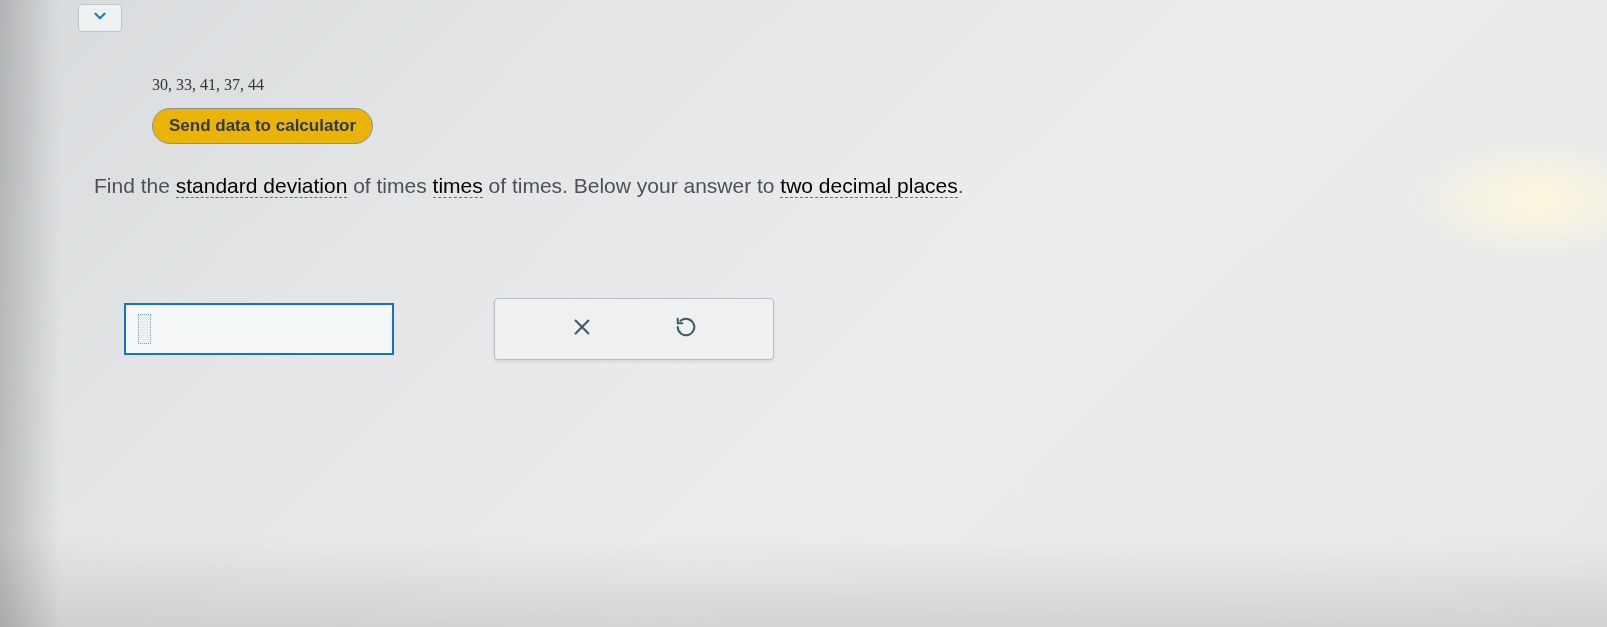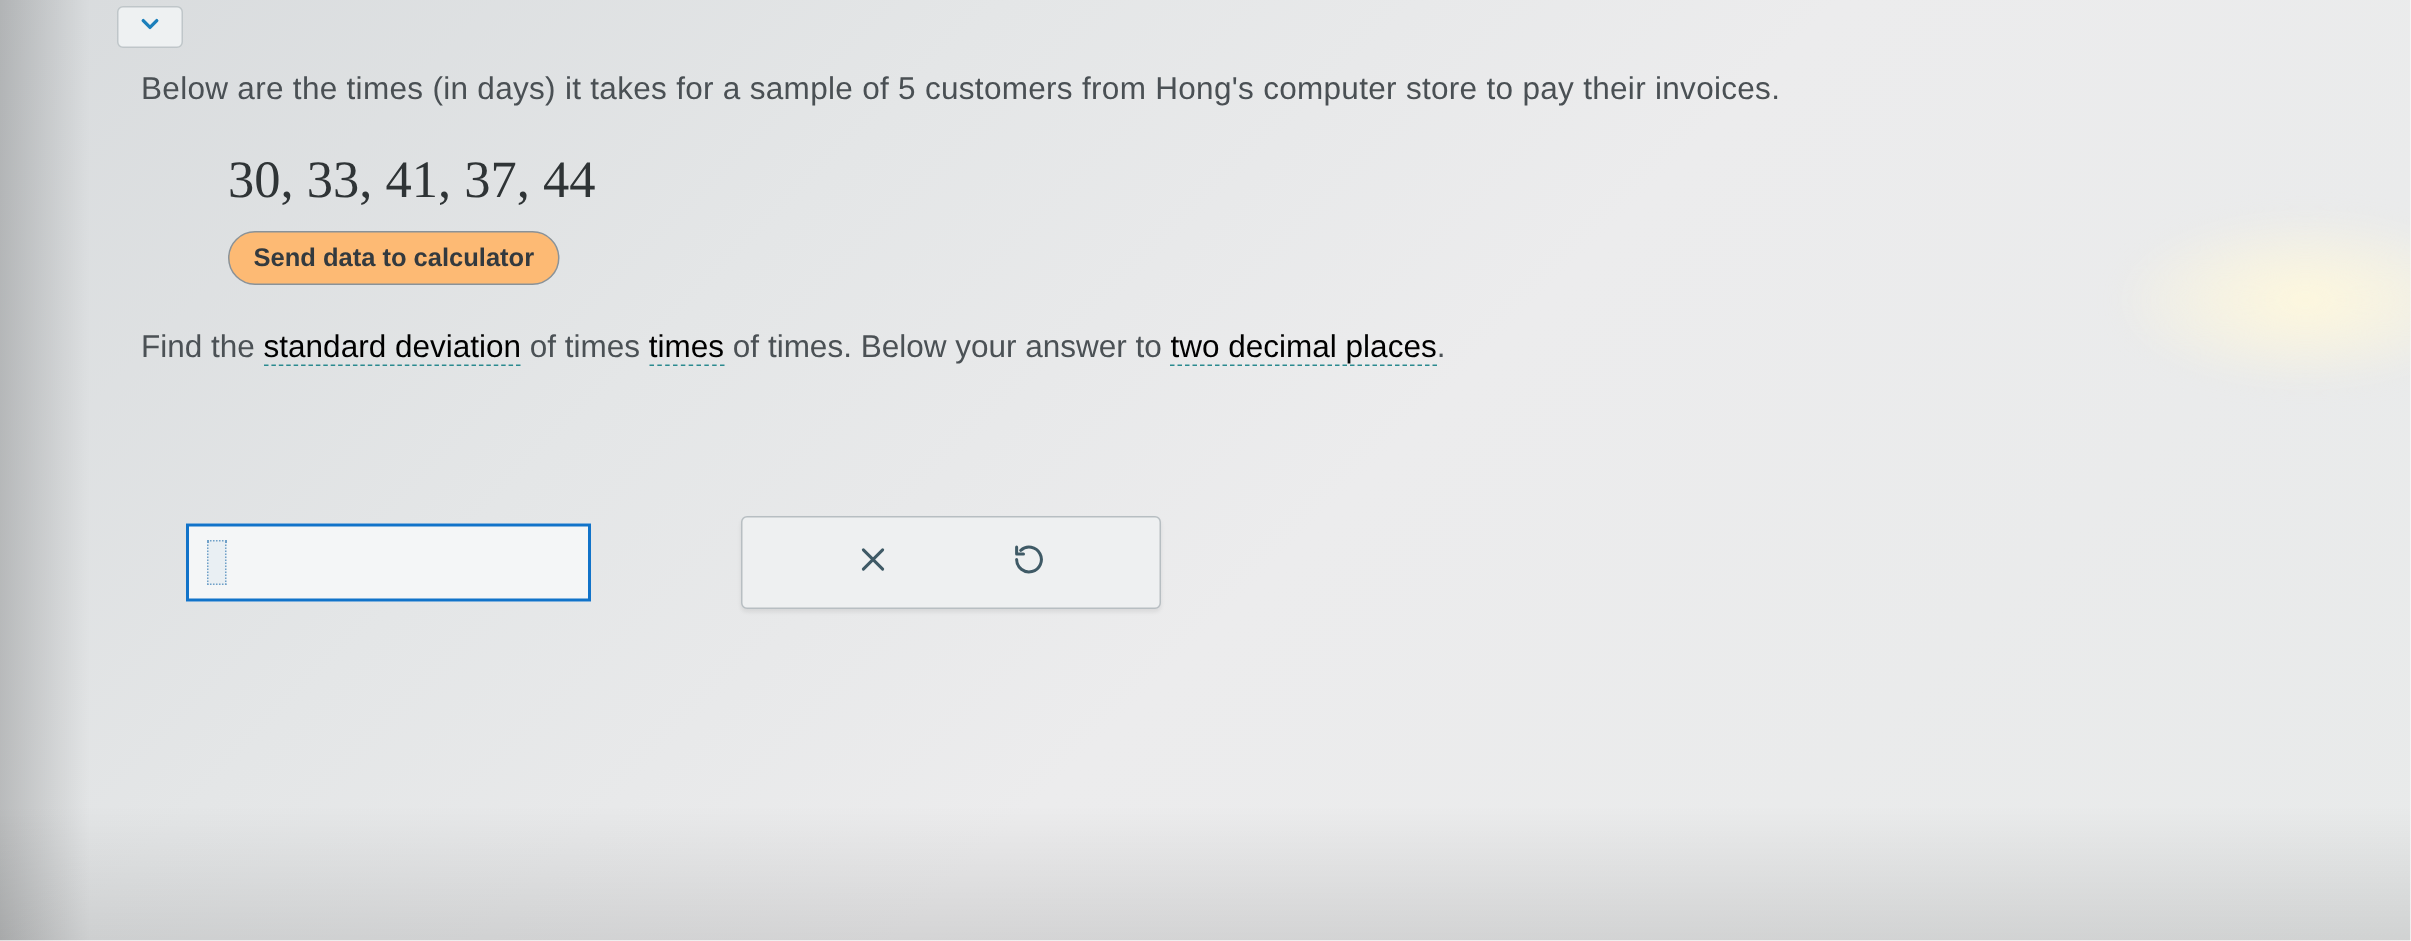--- a/index.html
+++ b/index.html
@@ -28,27 +28,27 @@
   }
   .content {
     position: absolute; left: 94px; top: 48px; right: 60px;
   }
   .intro {
     font-size: 21px; color: #4a5054; letter-spacing: 0.2px;
   }
   .data-block { margin: 28px 0 18px 58px; }
   .data-values {
     font-family: "Times New Roman", Times, serif;
-    font-size: 35px; color: #2f3436;
+    font-size: 16px; color: #2f3436;
   }
   .send-btn {
     display: inline-block; margin-top: 14px;
     padding: 7px 16px;
     border: 1.5px solid #8a9298; border-radius: 22px;
-    background: #fdba74; color: #333a3f;
+    background: #eab308; color: #333a3f;
     font-size: 17px; font-weight: 600; cursor: pointer;
   }
   .instruction {
     margin-top: 30px;
     font-size: 21px; color: #4b5155;
   }
   .term {
     color: #000000;
     border-bottom: 1px dashed #2a8a8f;
     cursor: pointer;
@@ -101,21 +101,20 @@
 
 <div class="collapse-btn">
   <span>
     <svg width="18" height="18" viewBox="0 0 24 24" fill="none" stroke="#1b7fbb" stroke-width="3" stroke-linecap="round" stroke-linejoin="round">
         <polyline points="6 9 12 15 18 9"></polyline>
       </svg>
   </span>
 </div>
 
 <div class="content">
-  <p class="intro">Below are the times (in days) it takes for a sample of 5 customers from Hong's computer store to pay their invoices.</p>
 
   <div class="data-block">
     <div class="data-values">30, 33, 41, 37, 44</div>
     <button class="send-btn">Send data to calculator</button>
   </div>
 
   <p class="instruction">
     <span>Find the </span><span class="term">standard deviation</span><span> of times </span><span class="term">times</span><span> of times. Below your answer to </span><span class="term">two decimal places</span><span>.</span>
   </p>
 

